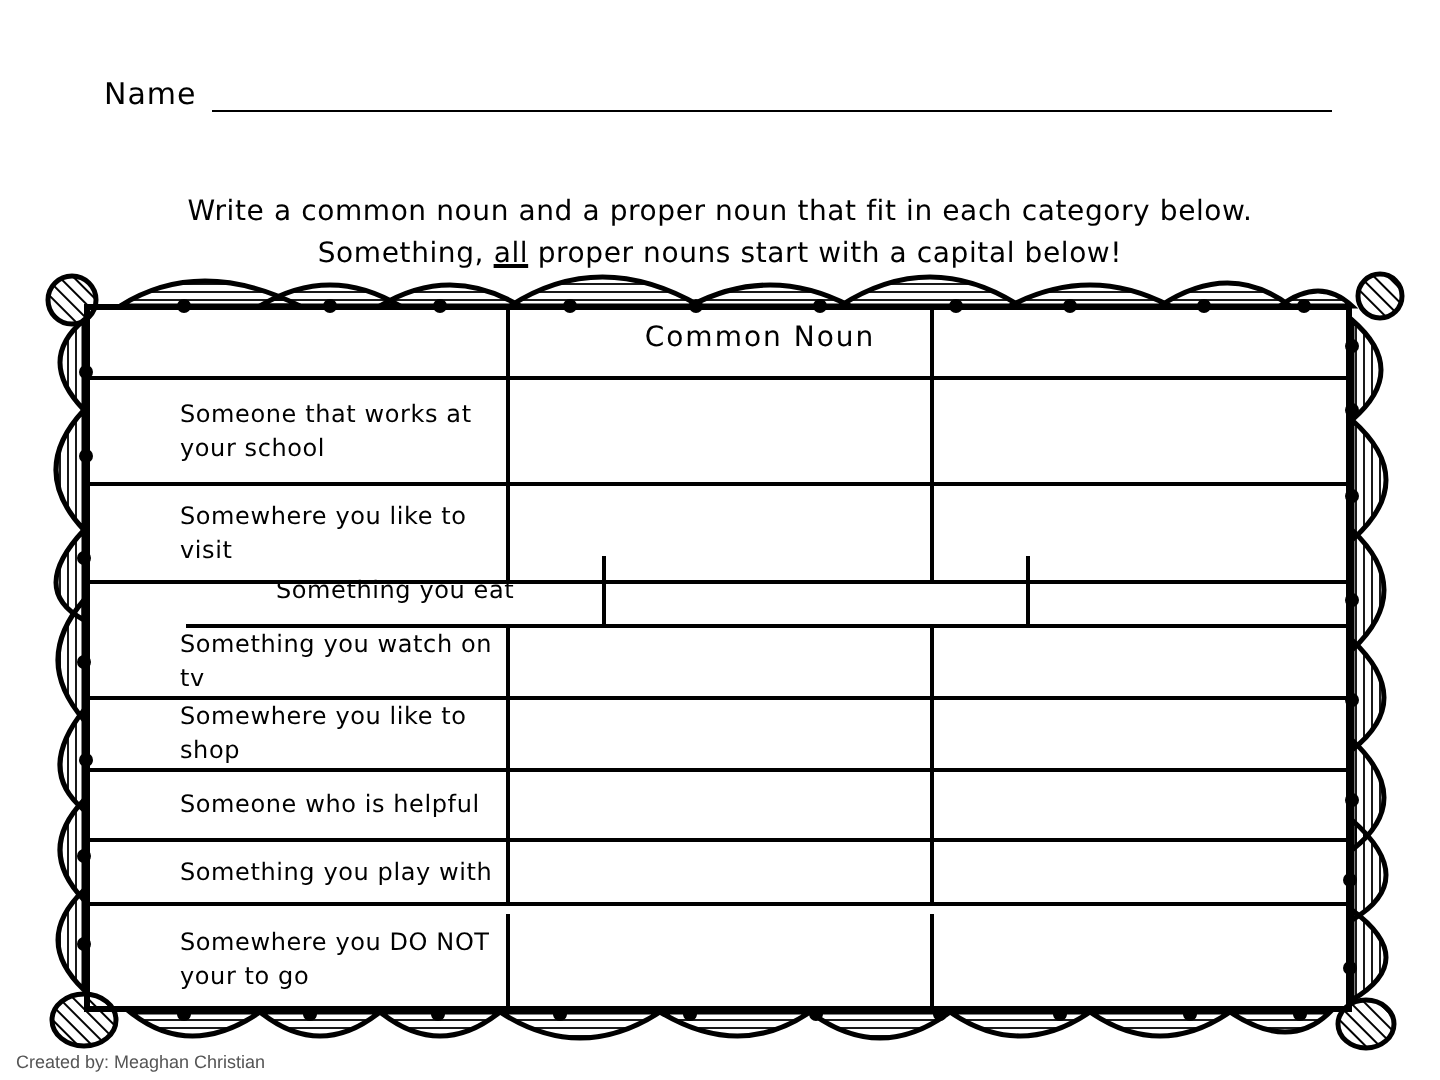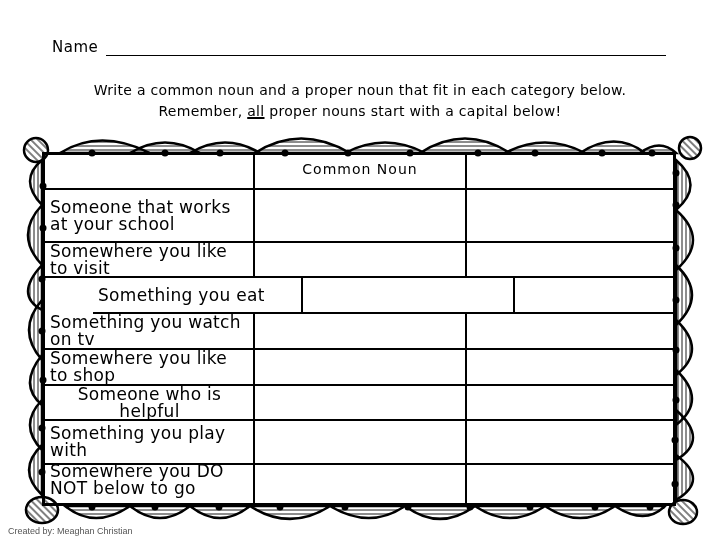--- a/index.html
+++ b/index.html
@@ -8,37 +8,37 @@
       font-family: "DejaVu Sans", sans-serif; color: #000;
     }
     .name-line {
       position: absolute; left: 52px; top: 38px; font-size: 15px; letter-spacing: 0.5px;
       display: flex; align-items: flex-end;
     }
     .name-line .blank {
       display: inline-block; width: 560px; border-bottom: 1.5px solid #000; margin-left: 8px; height: 16px;
     }
     .instructions {
-      position: absolute; left: 0; width: 720px; top: 80px; text-align: center;
+      position: absolute; left: 0; width: 720px; top: 96px; text-align: center;
       font-size: 14px; line-height: 21px; letter-spacing: 0.3px;
     }
     .instructions u { text-decoration: underline; text-decoration-thickness: 2px; }
     svg.frame { position: absolute; left: 0; top: 0; }
     .table {
       position: absolute; left: 42px; top: 152px; width: 634px; height: 354px;
       border: 3px solid #000; box-sizing: border-box;
     }
     .row { position: absolute; left: 0; right: 0; border-bottom: 2.5px solid #000; box-sizing: border-box; }
     .row.last { border-bottom: none; }
-    .cell { position: absolute; top: 0; bottom: 0; box-sizing: border-box; }
+    .cell { position: absolute; top: 0; bottom: 0; box-sizing: border-box; padding-left: 40px; }
     .c0 { left: 0; width: 210px; border-right: 2.5px solid #000; }
     .c1 { left: 210px; width: 212px; border-right: 2.5px solid #000; }
     .c2 { left: 422px; right: 0; }
     .hdr { font-size: 14px; letter-spacing: 1px; text-align: center; padding-top: 6px; }
-    .label { font-size: 17px; line-height: 17px; padding: 0 4px 0 5px; display: flex; align-items: center; height: 100%; letter-spacing: 0.3px; }
+    .label { font-size: 12px; line-height: 17px; padding: 0 4px 0 5px; display: flex; align-items: center; height: 100%; letter-spacing: 0.3px; }
     .credit {
       position: absolute; left: 8px; top: 526px; font-size: 9px; color: #555;
       font-family: Liberation Sans, sans-serif;
     }
   </style>
 </head>
 <body>
 
 <svg class="frame" width="720" height="540" viewBox="0 0 720 540">
   <defs>
@@ -138,41 +138,41 @@
 </svg>
 
 <div class="name-line">
   <span>Name</span>
   <span class="blank"></span>
 </div>
 
 <div class="instructions">
   <div>Write a common noun and a proper noun that fit in each category below.</div>
   <div>
-    <span>Remember,</span>
+    <span>Something,</span>
     <u>all</u>
     <span>proper nouns start with a capital below!</span>
   </div>
 </div>
 
 <div class="table">
   <div class="row" style="top:0;height:35px;">
     <div class="cell c0 hdr"></div>
     <div class="cell c1 hdr">Common Noun</div>
   </div>
 
   <div class="row" style="top:35px;height:53px;">
     <div class="cell c0">
         <div class="label">Someone that works at your school</div>
       </div>
     <div class="cell c1"></div>
     <div class="cell c2"></div>
   </div>
 
-  <div class="row" style="top:88px;height:35px;">
+  <div class="row" style="top:88px;height:49px;">
     <div class="cell c0">
         <div class="label">Somewhere you like to visit</div>
       </div>
     <div class="cell c1"></div>
     <div class="cell c2"></div>
   </div>
 
   <div class="row" style="top:123px;height:36px;margin-left:48px;">
     <div class="cell c0">
         <div class="label">Something you eat</div>
@@ -198,30 +198,30 @@
   </div>
 
   <div class="row" style="top:231px;height:35px;text-align:center;">
     <div class="cell c0">
         <div class="label">Someone who is helpful</div>
       </div>
     <div class="cell c1"></div>
     <div class="cell c2"></div>
   </div>
 
-  <div class="row" style="top:266px;height:44px;">
+  <div class="row" style="top:266px;height:32px;">
     <div class="cell c0">
         <div class="label">Something you play with</div>
       </div>
     <div class="cell c1"></div>
     <div class="cell c2"></div>
   </div>
 
   <div class="row last" style="top:302px;height:46px;">
     <div class="cell c0">
-        <div class="label">Somewhere you DO NOT below to go</div>
+        <div class="label">Somewhere you DO NOT your to go</div>
       </div>
     <div class="cell c1"></div>
     <div class="cell c2"></div>
   </div>
 </div>
 
 <div class="credit">Created by: Meaghan Christian</div>
 
 </body></html>

